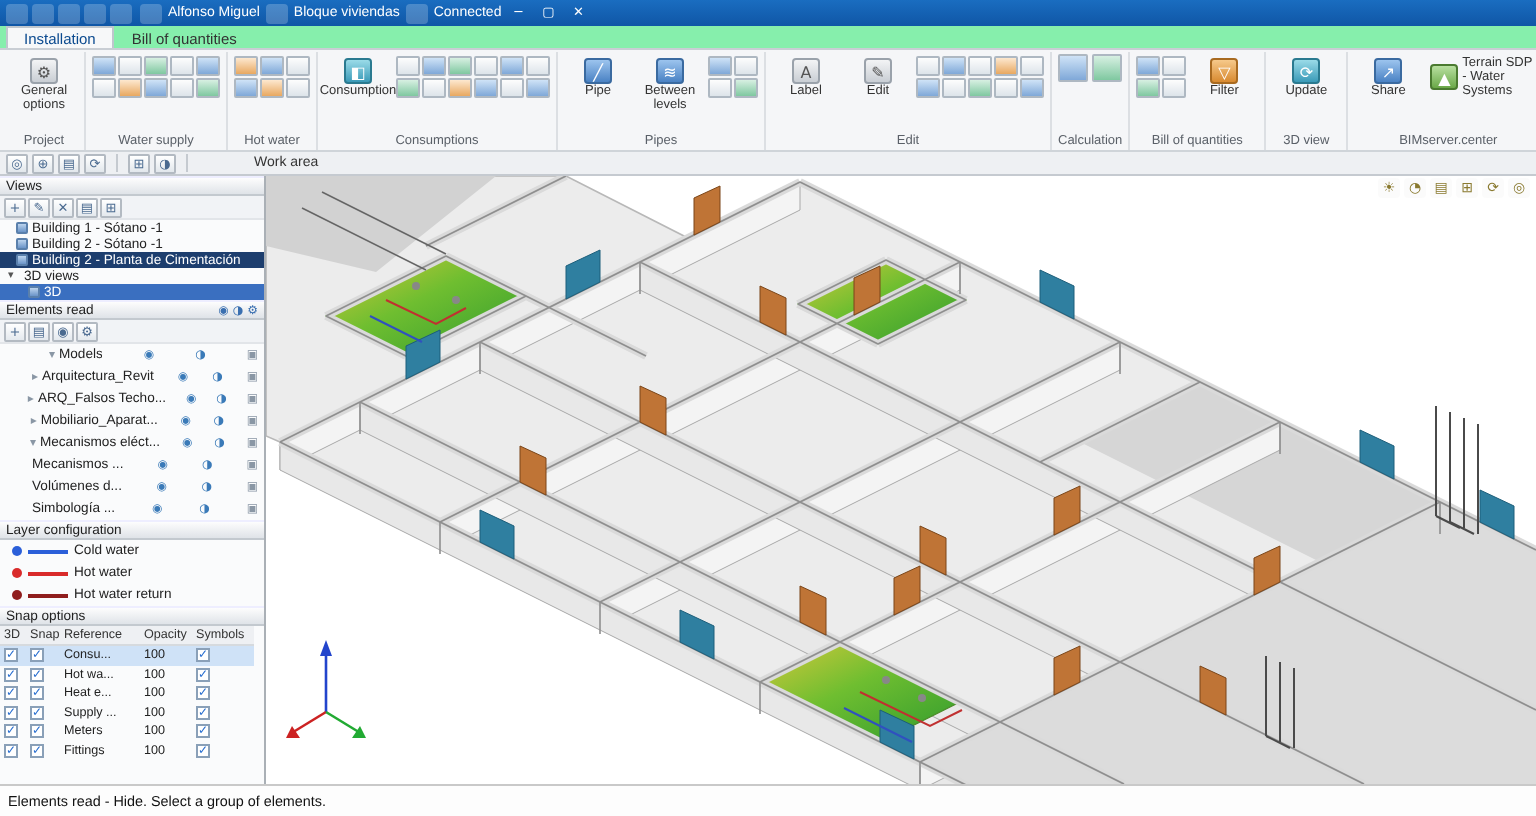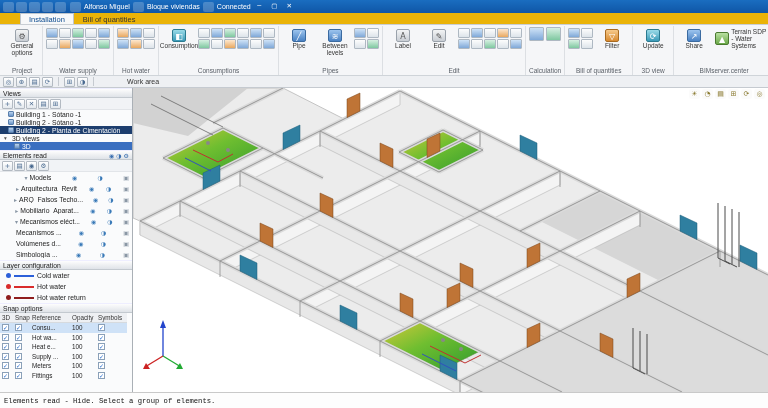--- a/index.html
+++ b/index.html
@@ -8,21 +8,21 @@
 
   
   .titlebar { height:13px; background:linear-gradient(#1a6dc0,#0f56a6); display:flex; align-items:center; color:#fff; padding:0 2px; }
   .tbi { width:11px; height:10px; margin:0 1px; border-radius:2px; background:rgba(255,255,255,.22); font-size:6.5px; line-height:10px; text-align:center; color:#eaf2ff; font-family:"DejaVu Sans",sans-serif; flex:0 0 auto;}
   .tb-title { flex:1; text-align:center; font-size:7.5px; white-space:nowrap; overflow:hidden; }
   .tb-right { display:flex; align-items:center; gap:2px; }
   .tb-txt { font-size:7px; white-space:nowrap; }
   .winbtn { width:13px; height:11px; text-align:center; line-height:11px; font-size:6.5px; color:#fff; font-family:"DejaVu Sans",sans-serif;}
 
   
-  .tabrow { height:12px; background:#eab308; border-bottom:1px solid #c9ced4; display:flex; align-items:flex-end; padding-left:20px; }
+  .tabrow { height:12px; background:#86efac; border-bottom:1px solid #c9ced4; display:flex; align-items:flex-end; padding-left:3px; }
   .tab { padding:1px 8px; font-size:7.5px; color:#333; border:1px solid transparent; border-bottom:none; height:11px; display:flex; align-items:center; }
   .tab.active { background:#f7f8f9; border-color:#bfc6cd; color:#0b4a8f; }
 
   
   .ribbon { height:51px; background:#f5f6f8; border-bottom:1px solid #cfd4d9; display:flex; align-items:stretch; padding:1px 2px 0 2px; overflow:hidden; }
   .rgroup { display:flex; flex-direction:column; border-right:1px solid #dcdfe3; padding:1px 3px 0 3px; flex:0 0 auto; }
   .rg-body { flex:1; display:flex; align-items:flex-start; gap:2px; }
   .rg-cap { font-size:6.5px; color:#5a6068; text-align:center; padding:1px 0 1px 0; white-space:nowrap; }
   .rspacer { flex:1; }
   .bigbtn { width:34px; display:flex; flex-direction:column; align-items:center; text-align:center; font-size:6.5px; line-height:1.05; color:#333; padding:1px; border:1px solid transparent; border-radius:2px; }
@@ -79,21 +79,21 @@
   .rowsel { background:#cfe2f7; }
   .cb { width:7px; height:7px; border:1px solid #8aa0b8; background:#fff; color:#2a6fd0; font-size:6px; line-height:6px; text-align:center; font-family:"DejaVu Sans",sans-serif; }
 
   
   .canvas { position:relative; width:635px; height:304px; background:#fff; overflow:hidden; }
   .canvas svg { display:block; }
   .ctools { position:absolute; top:1px; right:3px; display:flex; gap:2px; }
   .ci { width:11px; height:10px; font-size:7px; line-height:10px; text-align:center; color:#8a7a30; font-family:"DejaVu Sans",sans-serif; background:rgba(250,250,250,.7); border-radius:2px; }
 
   
-  .statusbar { height:16px; background:#fdfdfd; border-top:1px solid #c9c9c9; display:flex; align-items:center; padding-left:4px; font-size:7.2px; color:#111;font-family:Liberation Mono, monospace; }
+  .statusbar { height:16px; background:#fdfdfd; border-top:1px solid #c9c9c9; display:flex; align-items:center; padding-left:4px; font-size:7.2px; color:#111; }
 </style>
 </head>
 <body>
 
 <div class="titlebar">
   <span class="tbi"></span>
   <span class="tbi"></span>
   <span class="tbi"></span>
   <span class="tbi"></span>
   <div class="tb-right">

